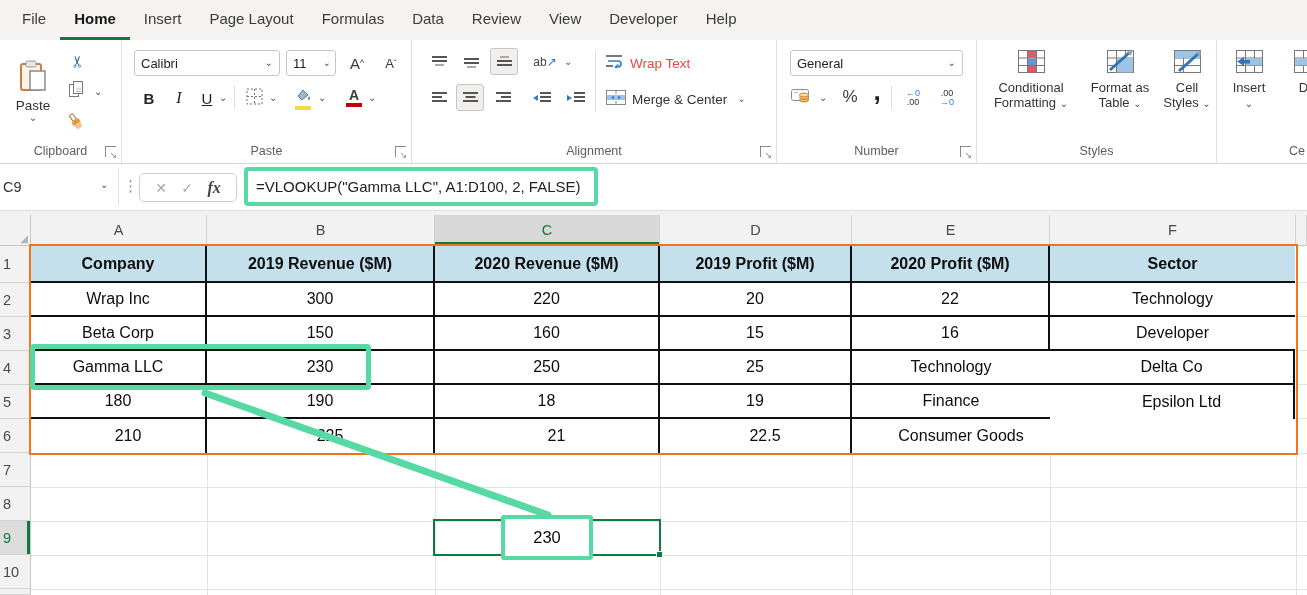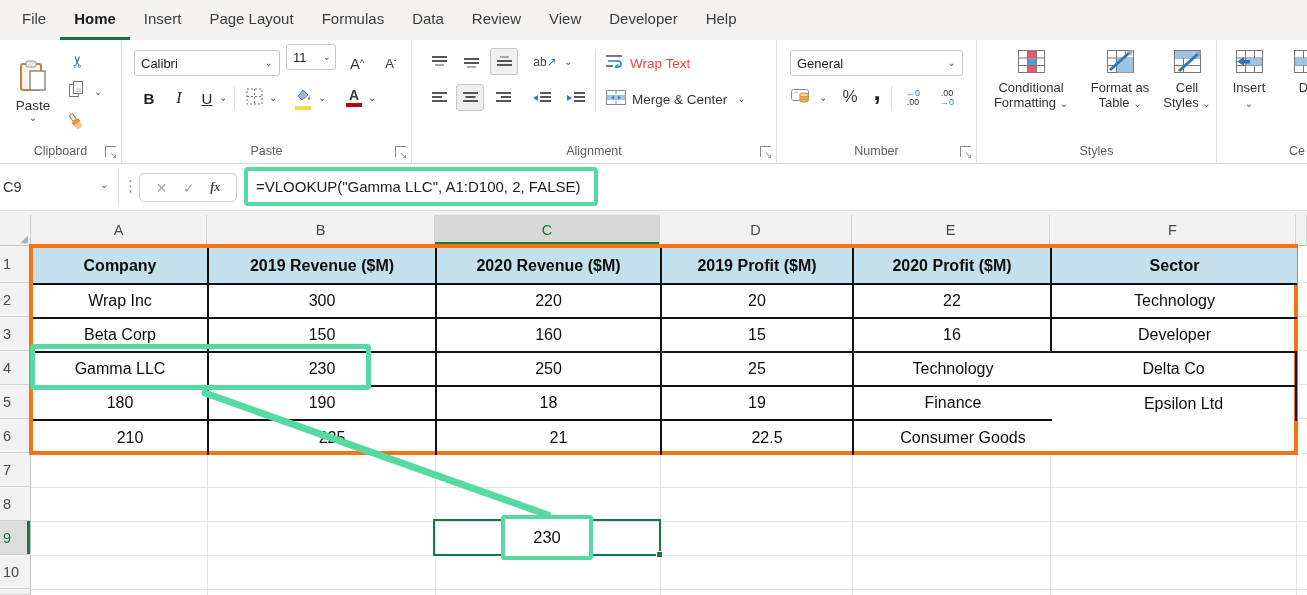--- a/index.html
+++ b/index.html
@@ -29,34 +29,34 @@
 
   
   .formulabar { position:absolute; left:0; top:164px; width:1307px; height:47px; background:#fff; border-bottom:1px solid #e0dedc; }
   .namebox { position:absolute; left:3px; top:0; height:100%; display:flex; align-items:center; font-size:14.5px; color:#333; }
   .nb-chev { position:absolute; left:100px; top:16px; }
   .fb-div { position:absolute; left:118px; top:4px; bottom:4px; width:1px; background:#e3e1df; }
   .dots { position:absolute; left:123px; top:13px; color:#8a8886; font-size:15px; }
   .fxbox { position:absolute; left:139px; top:9px; width:98px; height:29px; border:1px solid #d2d0ce; border-radius:5px; background:#fff; display:flex; align-items:center; justify-content:space-around; padding:0 8px; }
   .fx-x { color:#a6a6a6; font-size:14px; }
   .fx-check { color:#a6a6a6; font-size:14px; }
-  .fx-fx { color:#444; font-size:12px; font-style:italic; font-family:"Liberation Serif", serif; font-weight:bold; }
+  .fx-fx { color:#444; font-size:16px; font-style:italic; font-family:"Liberation Serif", serif; font-weight:bold; }
   .formula-hl { position:absolute; left:244px; top:3px; width:354px; height:39px; border:4px solid var(--highlight,#57d9a3); border-radius:4px; background:#fff; display:flex; align-items:center; padding-left:8px; }
   .formula-text { font-size:15px; color:#222; white-space:nowrap; }
   .gapstrip { position:absolute; left:0; top:211px; width:1307px; height:4px; background:#f3f2f1; }
 
   
   .grid { position:absolute; left:0; top:215px; width:1307px; height:380px; background:#fff; overflow:hidden; }
   .corner { position:absolute; left:0; top:0; width:31px; height:31px; background:#f2f2f2; border-right:1px solid #c6c6c6; border-bottom:1px solid #c6c6c6; }
   .corner span { position:absolute; right:2px; bottom:1px; font-size:10px; color:#b3b3b3; line-height:1; }
   .colhdr { position:absolute; top:0; height:31px; background:#f2f2f2; border-right:1px solid #d2d2d2; border-bottom:1px solid #c6c6c6; display:flex; align-items:center; justify-content:center; font-size:14.5px; color:#4a4a4a; }
   .colhdr.selhdr { background:#d8d8d8; color:var(--selection-green,#0f7b40); box-shadow:inset 0 -3px 0 0 var(--selection-green,#0f7b40); }
   .rowhdr { position:absolute; left:0; width:31px; background:#f2f2f2; border-bottom:1px solid #d2d2d2; border-right:1px solid #c6c6c6; display:flex; align-items:center; font-size:14.5px; color:#4a4a4a; padding-left:3px; }
   .rowhdr.selhdr { background:#dcdcdc; color:var(--selection-green,#0f7b40); box-shadow:inset -3px 0 0 0 var(--selection-green,#0f7b40); }
-  #table { position:absolute; left:29px; top:29px; width:1269px; height:211px; border:4px solid #f97316; display:grid; grid-template-columns:176px 228px 225px 192px 198px 245px; grid-template-rows:37px 34px 34px 34px 34px 34px; background:#fff; }
+  #table { position:absolute; left:29px; top:29px; width:1269px; height:211px; border:2px solid #f97316; display:grid; grid-template-columns:176px 228px 225px 192px 198px 245px; grid-template-rows:37px 34px 34px 34px 34px 34px; background:#fff; }
   .cell { border-right:2px solid #111; border-bottom:2px solid #111; display:flex; align-items:center; justify-content:center; font-size:16px; color:#0d0d0d; overflow:hidden; white-space:nowrap; }
   .cell.lc { border-right:none; } .cell.lr { border-bottom:none;padding-left:20px; }
   .cell.th { background:var(--header-fill,#c3e0ec); font-weight:bold; }
   .gl { position:absolute; background:#e3e3e3; }
 
   
   .src-box { position:absolute; left:30px; top:129px; width:341px; height:46px; border:5px solid var(--highlight,#57d9a3); border-radius:4px; }
   .arrow-svg { position:absolute; left:0; top:0; pointer-events:none; }
   .c9-sel { position:absolute; left:433px; top:304px; width:228px; height:37px; border:2px solid var(--selection-green,#0f7b40); }
   .fill-handle { position:absolute; right:-4px; bottom:-4px; width:7px; height:7px; background:var(--selection-green,#0f7b40); border:1px solid #fff; }
@@ -119,21 +119,21 @@
       <div class="launcher">
           <span>↘</span>
         </div>
     </div>
 
     <div class="rgroup" style="left:122px;width:290px;">
       <div class="combobox" style="left:12px;top:10px;width:146px;">
         <span>Calibri</span>
         <span class="chev">⌄</span>
       </div>
-      <div class="combobox" style="left:164px;top:4px;width:50px;gap:16px;">
+      <div class="combobox" style="left:164px;top:10px;width:50px;gap:16px;">
         <span>11</span>
         <span class="chev">⌄</span>
       </div>
       <div class="ibtn" style="left:222px;top:12px;width:26px;height:22px;font-size:15px;color:#3b3b3b;">
         <span>A</span>
           <sup style="font-size:9px;">^</sup>
       </div>
       <div class="ibtn" style="left:256px;top:12px;width:26px;height:22px;font-size:13px;color:#3b3b3b;">
         <span>A</span>
           <sup style="font-size:9px;">ˇ</sup>

